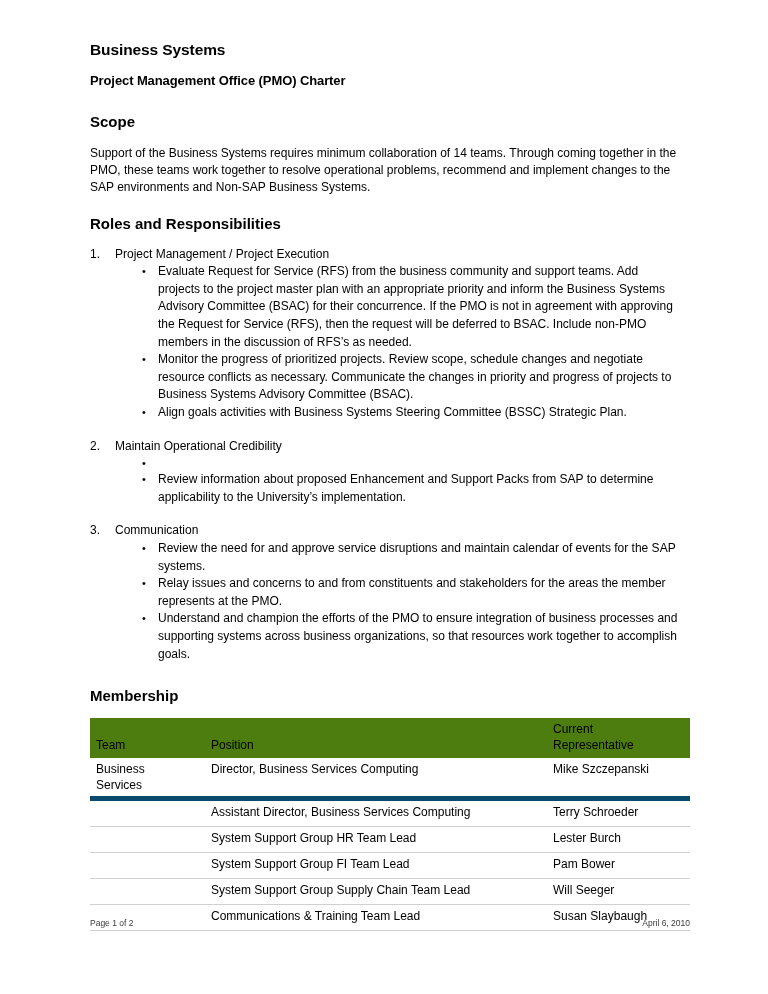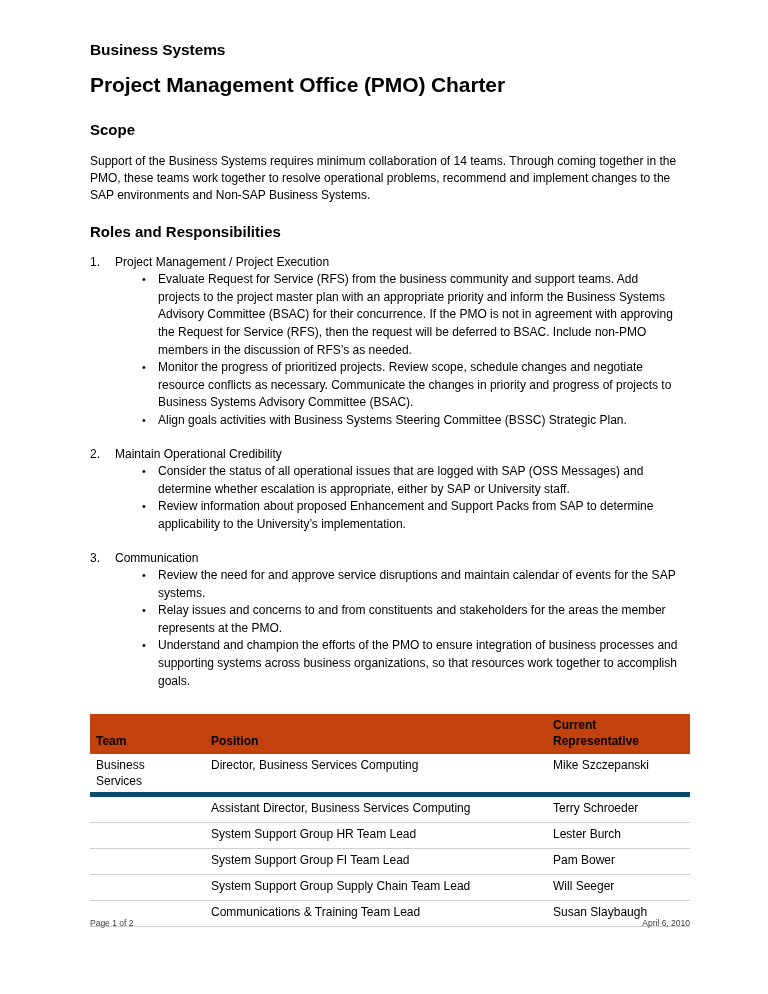--- a/index.html
+++ b/index.html
@@ -26,21 +26,21 @@
 
   
   .doc-title {
     font-size: 15.5px;
     font-weight: bold;
     line-height: 1.0;
     margin: 0 0 16px 0;
     letter-spacing: -0.1px;
   }
   .doc-subtitle {
-    font-size: 21px;
+    font-size: 13px;
     font-weight: bold;
     line-height: 1.0;
     margin: 0 0 26px 0;
     letter-spacing: -0.1px;
   }
 
   
   .section-heading {
     font-size: 15px;
     font-weight: bold;
@@ -118,22 +118,22 @@
     border-collapse: collapse;
     width: 600px;
     table-layout: fixed;
     font-size: 12px;
   }
   table.members col.c-team { width: 115px; }
   table.members col.c-pos  { width: 342px; }
   table.members col.c-rep  { width: 143px; }
 
   table.members thead th {
-    background: #c2410c;
-    font-weight: bold;
+    background: #4d7c0f;
+    font-weight: normal;
     text-align: left;
     vertical-align: bottom;
     padding: 4px 12px 4px 6px;
     height: 38px;
     box-sizing: border-box;
     border: none;
     line-height: 1.32;
   }
   table.members tbody td {
     padding: 3px 6px 3px 6px;
@@ -203,21 +203,20 @@
       </li>
 
       <li class="num-item">
         <div class="num-row">
           <span class="num-marker">2.</span>
           <span class="num-title">Maintain Operational Credibility</span>
         </div>
         <ul class="bullets">
           <li class="bullet-row">
             <span class="bullet-mark">•</span>
-            <span class="bullet-text">Consider the status of all operational issues that are logged with SAP (OSS Messages) and determine whether escalation is appropriate, either by SAP or University staff.</span>
           </li>
           <li class="bullet-row">
             <span class="bullet-mark">•</span>
             <span class="bullet-text">Review information about proposed Enhancement and Support Packs from SAP to determine applicability to the University’s implementation.</span>
           </li>
         </ul>
       </li>
 
       <li class="num-item">
         <div class="num-row">
@@ -237,20 +236,21 @@
             <span class="bullet-mark">•</span>
             <span class="bullet-text">Understand and champion the efforts of the PMO to ensure integration of business processes and supporting systems across business organizations, so that resources work together to accomplish goals.</span>
           </li>
         </ul>
       </li>
 
     </ol>
   </div>
 
   <div class="membership-block">
+    <div class="section-heading tight">Membership</div>
 
     <table class="members">
       <colgroup>
         <col class="c-team">
         <col class="c-pos">
         <col class="c-rep">
       </colgroup>
       <thead>
         <tr>
           <th>Team</th>

